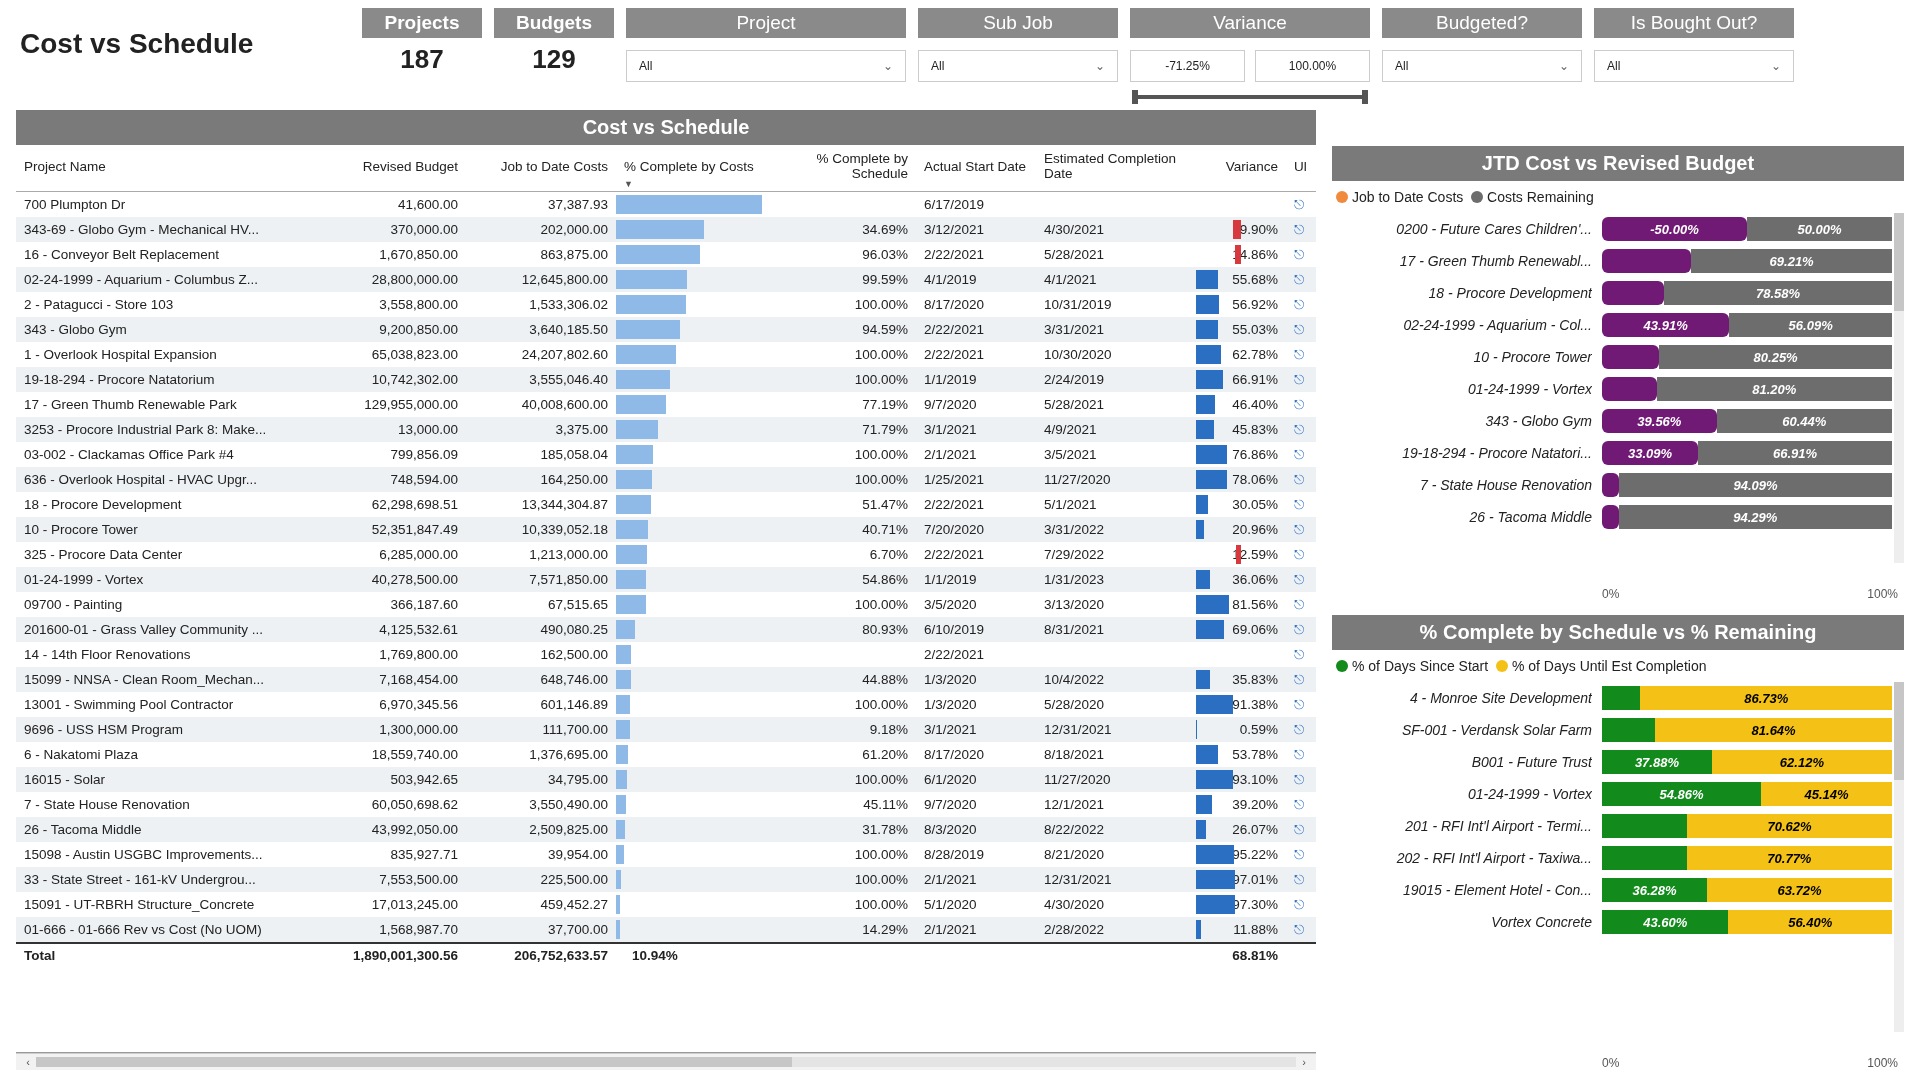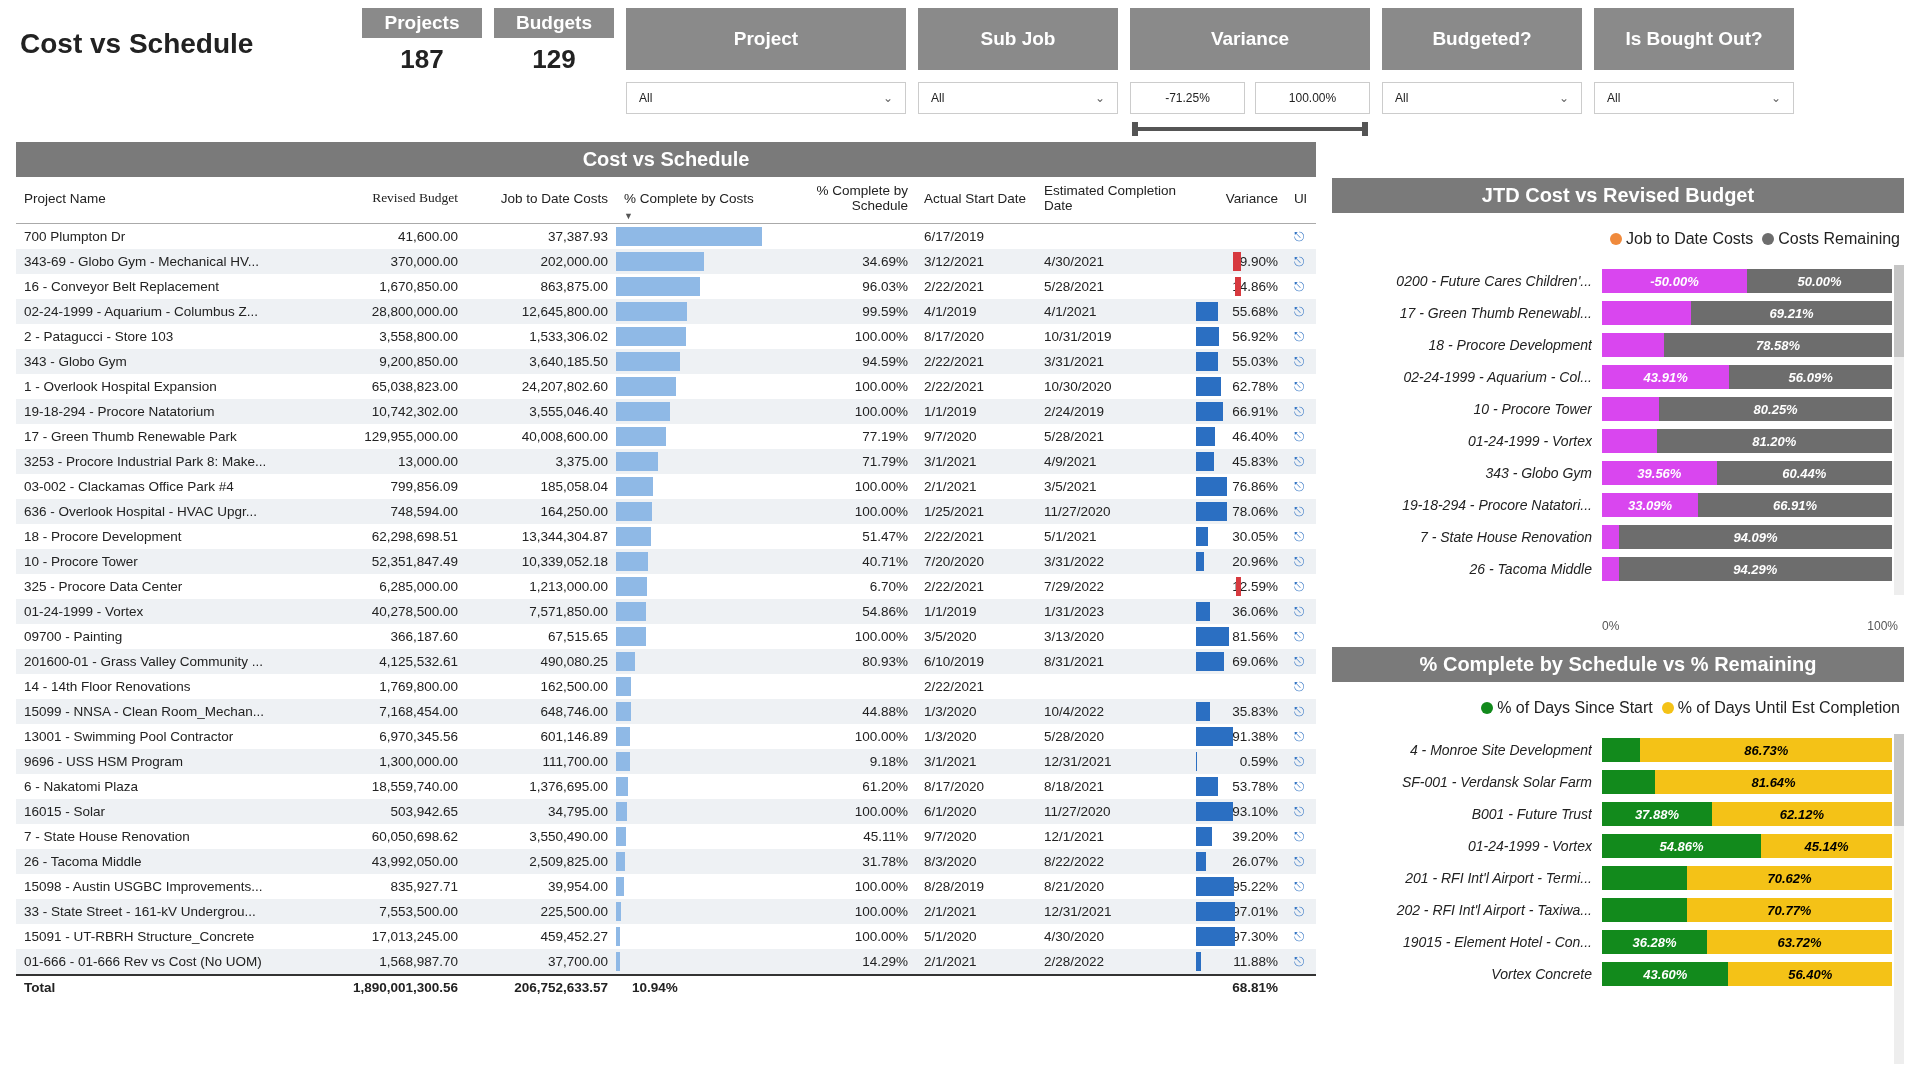--- a/index.html
+++ b/index.html
@@ -3,64 +3,64 @@
 <meta charset="utf-8">
 <style>
 * { box-sizing: border-box; margin: 0; padding: 0; }
 body { font-family: "Segoe UI", Arial, sans-serif; font-size: 12px; background: #fff; color: #222; width: 1920px; height: 1080px; overflow: hidden; }
 .header { display: flex; align-items: flex-start; padding: 8px 20px 4px 20px; gap: 12px; }
 .page-title { font-size: 28px; font-weight: 700; flex: 0 0 330px; padding-top: 20px; }
 .kpi-card { text-align: center; flex: 0 0 120px; }
 .kpi-label { background: #8a8a8a; color: #fff; font-size: 19px; font-weight: 600; padding: 4px 0; }
 .kpi-value { font-size: 26px; font-weight: 600; padding: 6px 0 0 0; }
 .slicer { flex: 1; min-width: 0; }
-.slicer-label { background: #8a8a8a; color: #fff; font-size: 19px; font-weight: 700; padding: 20px 0; text-align: center; }
+.slicer-label { background: #8a8a8a; color: #fff; font-size: 19px; font-weight: 400; padding: 4px 0; text-align: center; }
 .slicer-dropdown { border: 1px solid #ccc; margin-top: 12px; padding: 8px 12px; display: flex; justify-content: space-between; align-items: center; cursor: pointer; background: #fff; }
 .chev { font-size: 12px; color: #666; }
 .variance-inputs { display: flex; gap: 10px; margin-top: 12px; }
 .var-input { flex: 1; border: 1px solid #ccc; padding: 8px; text-align: center; background: #fff; }
 .range-slider { position: relative; height: 20px; margin: 4px 2px 0 2px; }
 .range-track { position: absolute; top: 9px; left: 0; right: 0; height: 4px; background: #555; }
 .range-handle { position: absolute; top: 4px; width: 6px; height: 14px; background: #555; }
 .range-handle.left { left: 0; }
 .range-handle.right { right: 0; }
 .main { display: flex; padding: 0 16px; gap: 16px; height: 960px; }
 .left-panel { flex: 0 0 1300px; display: flex; flex-direction: column; }
 .panel-title { background: #7a7a7a; color: #fff; font-size: 20px; font-weight: 600; text-align: center; padding: 6px 0; }
 .table-wrap { flex: 1; overflow: hidden; position: relative; border-bottom: 1px solid #999; }
 table.data { width: 100%; border-collapse: collapse; table-layout: fixed; }
 table.data th { font-size: 13.5px; font-weight: 400; color: #222; text-align: left; padding: 6px 8px 10px 8px; border-bottom: 1px solid #aaa; position: relative; }
 table.data th.num, table.data td.num { text-align: right; }
 table.data td { font-size: 13.5px; padding: 3.5px 8px; white-space: nowrap; overflow: hidden; text-overflow: ellipsis; }
 table.data tbody tr:nth-child(even) { background: #eef1f4; }
-.col-name { width: 300px; } .col-budget { width: 150px; font-family: Liberation Serif, serif; } .col-jtd { width: 150px; } .col-pctCost { width: 170px; } .col-pctSched { width: 130px; } .col-start { width: 120px; } .col-est { width: 160px; } .col-var { width: 90px; } .col-url { width: 30px; }
+.col-name { width: 300px; } .col-budget { width: 150px; } .col-jtd { width: 150px; } .col-pctCost { width: 170px; } .col-pctSched { width: 130px; } .col-start { width: 120px; } .col-est { width: 160px; } .col-var { width: 90px; } .col-url { width: 30px; }
 .bar-cell { position: relative; padding: 3px 8px 3px 0 !important; }
 .bar-bg { position: relative; height: 19px; width: 100%; }
 .bar-fill { position: absolute; left: 0; top: 0; bottom: 0; background: #8fb9e6; }
 .bar-text { position: absolute; left: 0; top: 0; bottom: 0; display: flex; align-items: center; gap: 6px; width: 100%; }
 .var-cell { position: relative; }
 .var-bar { position: absolute; top: 3px; bottom: 3px; background: #2b6fc2; }
 .var-bar.neg { background: #d7393f; }
 .url-icon { color: #2b6fc2; font-size: 13px; }
 .total-row td { font-weight: 700; border-top: 2px solid #333; padding-top: 6px; padding-bottom: 6px; }
 .scroll-x { display: flex; align-items: center; padding: 2px 4px; background: #f2f2f2; font-size: 11px; color: #555; border-top:1px solid #ccc;}
 .scroll-x .sb-left, .scroll-x .sb-right { width: 16px; text-align: center; }
 .scroll-x .sb-track { flex: 1; height: 10px; background: #e4e4e4; position: relative; }
 .scroll-x .sb-thumb { position: absolute; left: 0; width: 60%; top: 0; bottom: 0; background: #c6c6c6; }
 .right-panel { flex: 1; display: flex; flex-direction: column; gap: 14px; margin-top: 36px; }
 .mini-panel { flex: 1; display: flex; flex-direction: column; }
-.legend { padding: 17px 4px; font-size: 16px; text-align: right; }
+.legend { padding: 8px 4px; font-size: 14px; }
 .dot { display: inline-block; width: 12px; height: 12px; border-radius: 50%; vertical-align: -1px; margin-right: 4px; }
 .dot.orange { background: #f08a3c; } .dot.gray { background: #6d6d6d; } .dot.green { background: #128a1c; } .dot.yellow { background: #f4c217; }
 .hbar-list { flex: 1; display: flex; flex-direction: column; gap: 8px; padding: 4px 12px 0 0; position: relative; font-style: italic; }
 .hbar-row { display: flex; align-items: center; gap: 10px; }
 .hbar-label { flex: 0 0 260px; text-align: right; font-size: 14px; white-space: nowrap; overflow: hidden; text-overflow: ellipsis; }
 .hbar-bar { flex: 1; height: 24px; display: flex; position: relative; }
 .seg { display: flex; align-items: center; justify-content: center; color: #fff; font-size: 13px; font-weight: 600; overflow: hidden; }
-.seg.a1 { background: #d946ef; } .seg.a2 { background: #6d6d6d; }
+.seg.a1 { background: #701a75; border-radius: 6px; } .seg.a2 { background: #6d6d6d; }
 .seg.b1 { background: #128a1c; } .seg.b2 { background: #f4c217; color: #000; }
 .axis { display: flex; justify-content: space-between; padding: 4px 6px 0 270px; font-size: 12px; color: #555; }
 .vscroll { position: absolute; right: 0; top: 0; bottom: 20px; width: 10px; background: #eee; }
 .vthumb { position: absolute; left: 0; right: 0; top: 0; height: 28%; background: #c6c6c6; }
 .sort-ind { font-size: 9px; color: #555; position: absolute; bottom: 2px; left: 8px; }
 </style>
 </head>
 <body>
 
 <div class="header">

